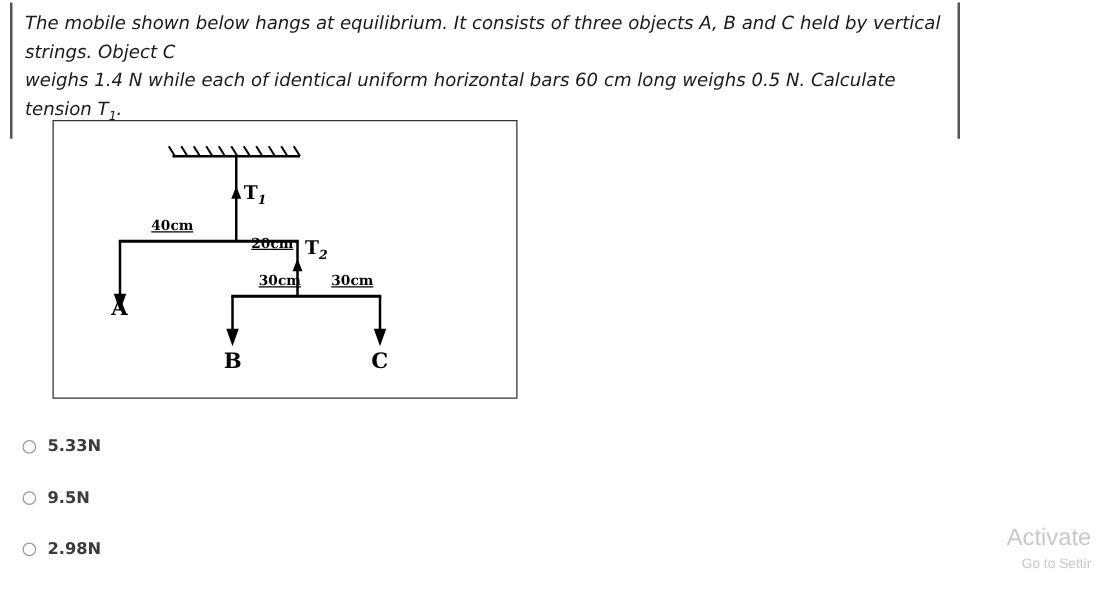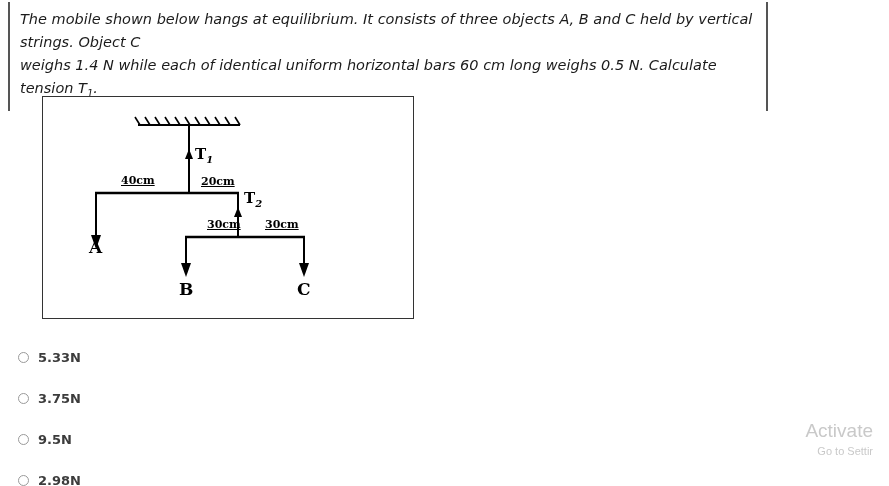--- a/index.html
+++ b/index.html
@@ -177,41 +177,37 @@
 
     <span class="fig-label t-label" style="left:152px; top:48px;">
       <span>T</span><span class="sub">1</span>
     </span>
 
     <span class="fig-label t-label" style="left:201px; top:92px;">
       <span>T</span><span class="sub">2</span>
     </span>
 
     <span class="dim-label" style="left:78px; top:77px;">40cm</span>
-    <span class="dim-label" style="left:158px; top:78px;">20cm</span>
+    <span class="dim-label" style="left:158px; top:91px;">20cm</span>
     <span class="dim-label" style="left:164px; top:121px;">30cm</span>
     <span class="dim-label" style="left:222px; top:121px;">30cm</span>
 
     <span class="fig-label big-letter" style="left:46px; top:140px;">A</span>
     <span class="fig-label big-letter" style="left:136px; top:182px;">B</span>
     <span class="fig-label big-letter" style="left:254px; top:182px;">C</span>
   </div>
 </div>
 
 <div id="options">
   <div class="option-row">
     <span class="radio"></span>
     <span class="option-label">5.33N</span>
   </div>
   <div class="option-row">
     <span class="radio"></span>
-    <span class="option-label">3.75N</span>
-  </div>
-  <div class="option-row">
-    <span class="radio"></span>
     <span class="option-label">9.5N</span>
   </div>
   <div class="option-row">
     <span class="radio"></span>
     <span class="option-label">2.98N</span>
   </div>
 </div>
 
 <div id="watermark">
   <div class="wm-title">Activate</div>

